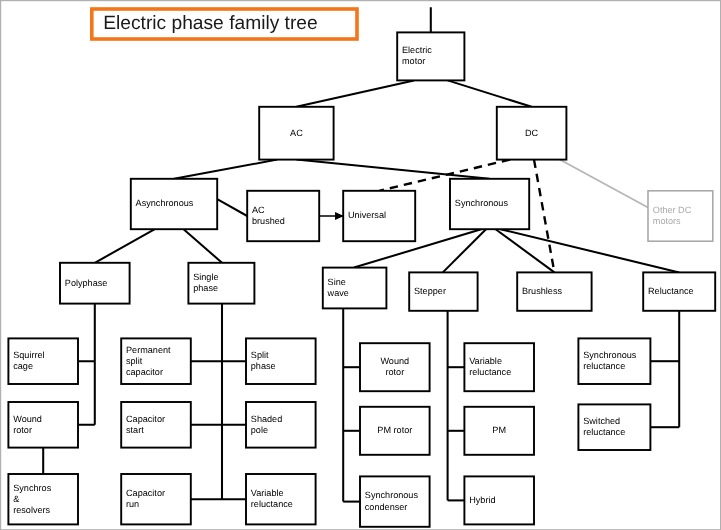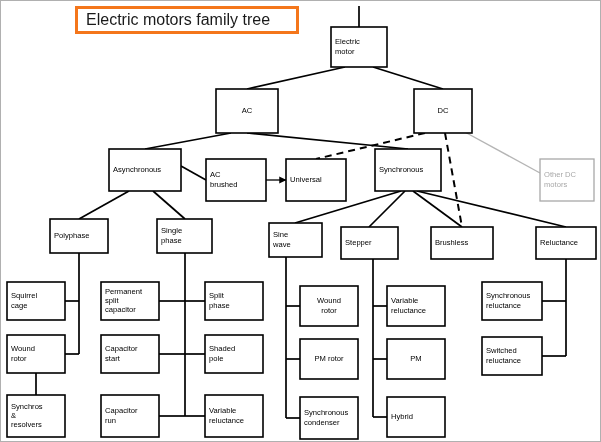--- a/index.html
+++ b/index.html
@@ -82,21 +82,21 @@
     color: #1a1a1a;
     white-space: nowrap;
   }
 </style>
 </head>
 <body>
 
 <div id="page">
 
   <div class="title-box">
-    <span class="title-text">Electric motors family tree</span>
+    <span class="title-text">Electric phase family tree</span>
   </div>
 
   <svg id="diagram-svg" viewBox="0 0 601 442">
     <defs>
       <marker id="arrowhead" markerWidth="6" markerHeight="6" refX="5.2" refY="3" orient="auto">
         <path d="M0,0.4 L5.6,3 L0,5.6 z" fill="#000000"></path>
       </marker>
     </defs>
     <g id="edge-layer">
         <polyline points="358,5 358,26" class="edge"></polyline>

